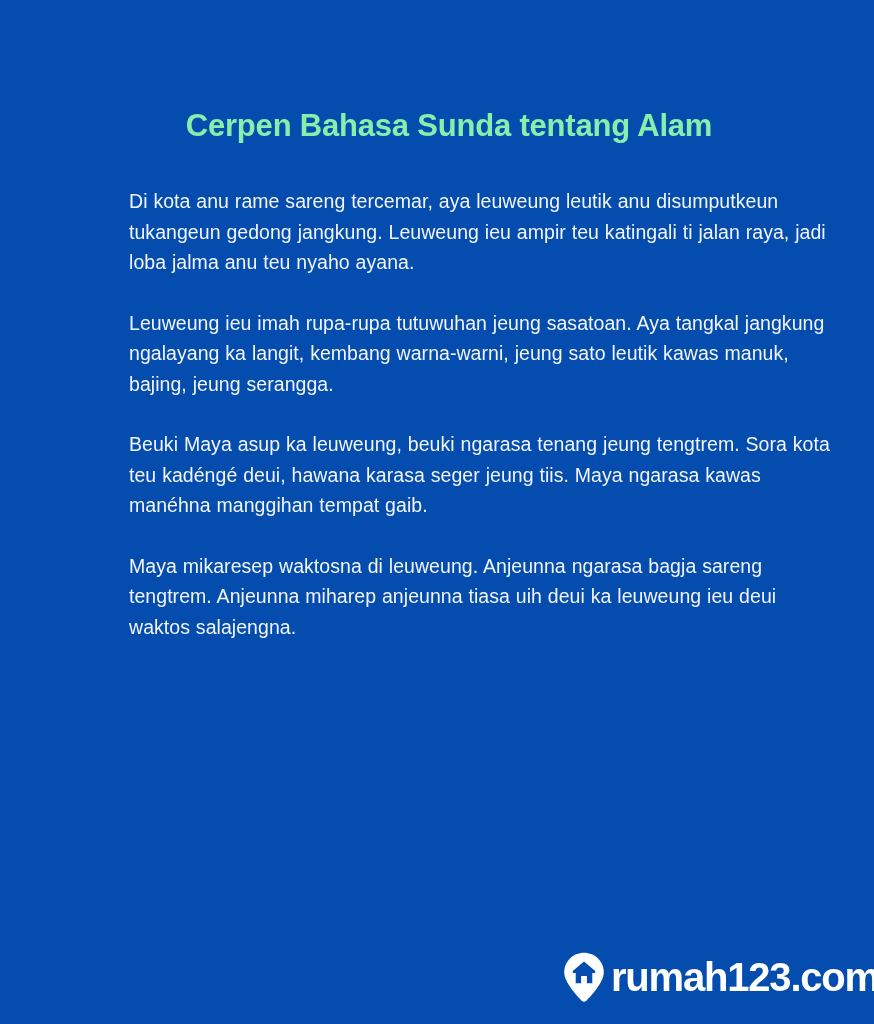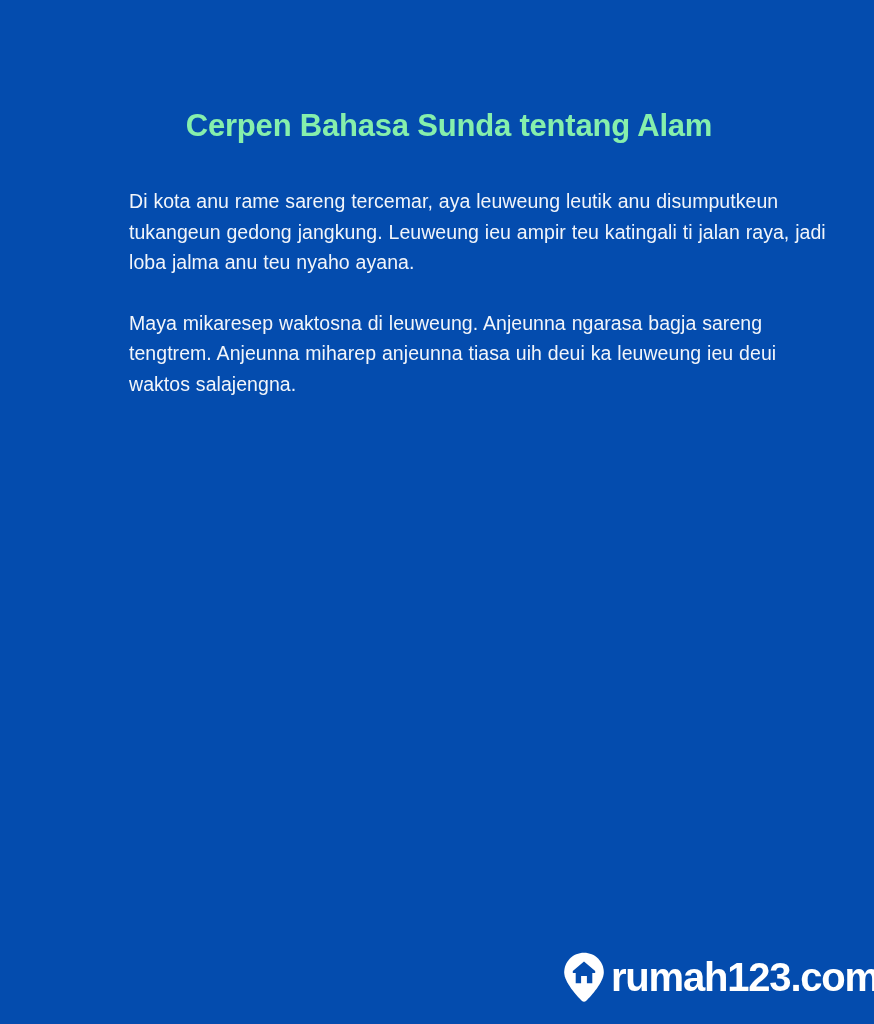--- a/index.html
+++ b/index.html
@@ -74,20 +74,22 @@
 </style>
 </head>
 <body>
 
 <div class="poster">
 
   <h1 class="title">Cerpen Bahasa Sunda tentang Alam</h1>
 
   <div class="article">
     <p class="para">Di kota anu rame sareng tercemar, aya leuweung leutik anu disumputkeun tukangeun gedong jangkung. Leuweung ieu ampir teu katingali ti jalan raya, jadi loba jalma anu teu nyaho ayana.</p>
+    <p class="para">Leuweung ieu imah rupa-rupa tutuwuhan jeung sasatoan. Aya tangkal jangkung ngalayang ka langit, kembang warna-warni, jeung sato leutik kawas manuk, bajing, jeung serangga.</p>
+    <p class="para">Beuki Maya asup ka leuweung, beuki ngarasa tenang jeung tengtrem. Sora kota teu kadéngé deui, hawana karasa seger jeung tiis. Maya ngarasa kawas manéhna manggihan tempat gaib.</p>
     <p class="para">Maya mikaresep waktosna di leuweung. Anjeunna ngarasa bagja sareng tengtrem. Anjeunna miharep anjeunna tiasa uih deui ka leuweung ieu deui waktos salajengna.</p>
   </div>
 
   <div class="logo">
     <span class="logo-pin-wrap">
       <svg class="logo-pin" viewBox="0 0 42 50" xmlns="http://www.w3.org/2000/svg" aria-hidden="true">
         <path d="M21 0.8 C9.9 0.8 1.2 9.5 1.2 20.6 C1.2 30.2 14.2 44.6 19.0 49.0 C20.1 50.0 21.9 50.0 23.0 49.0 C27.8 44.6 40.8 30.2 40.8 20.6 C40.8 9.5 32.1 0.8 21 0.8 Z" fill="#FFFFFF"></path>
         <path d="M21 9.6 L32.2 19.0 L32.2 20.9 L29.3 20.9 L29.3 31.2 L23.9 31.2 L23.9 23.9 L18.1 23.9 L18.1 31.2 L12.7 31.2 L12.7 20.9 L9.8 20.9 L9.8 19.0 Z" fill="#044CAE"></path>
       </svg>
     </span>

